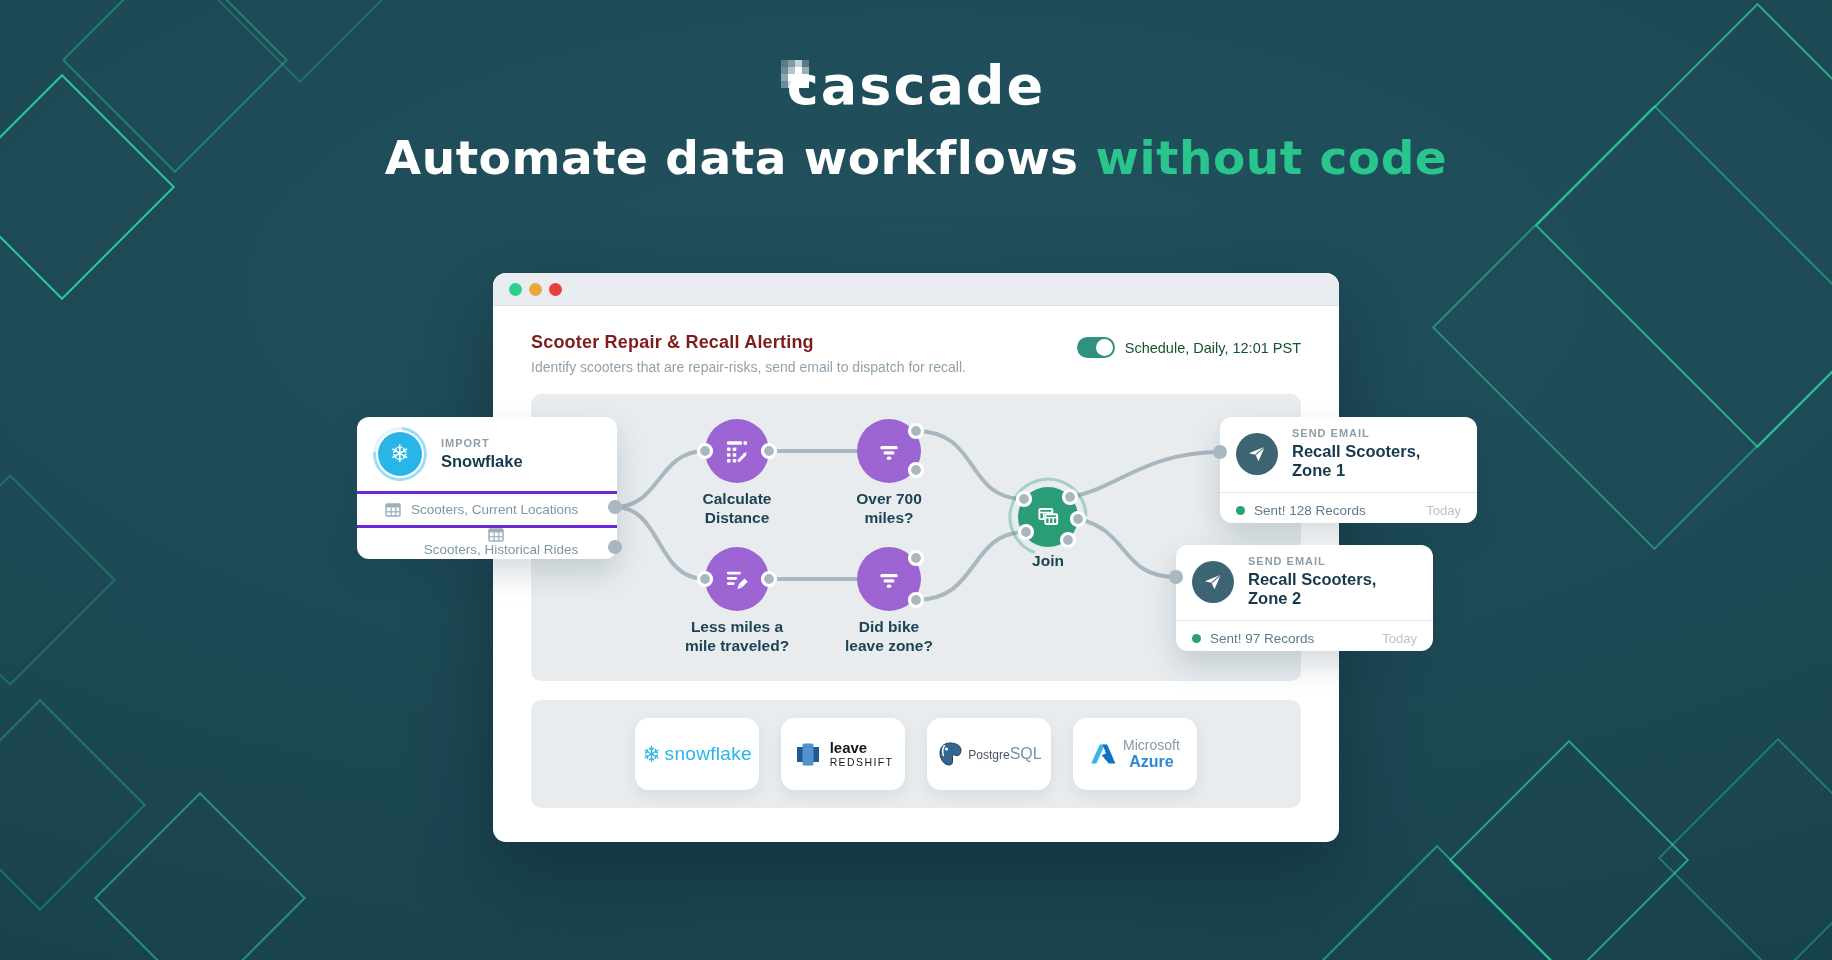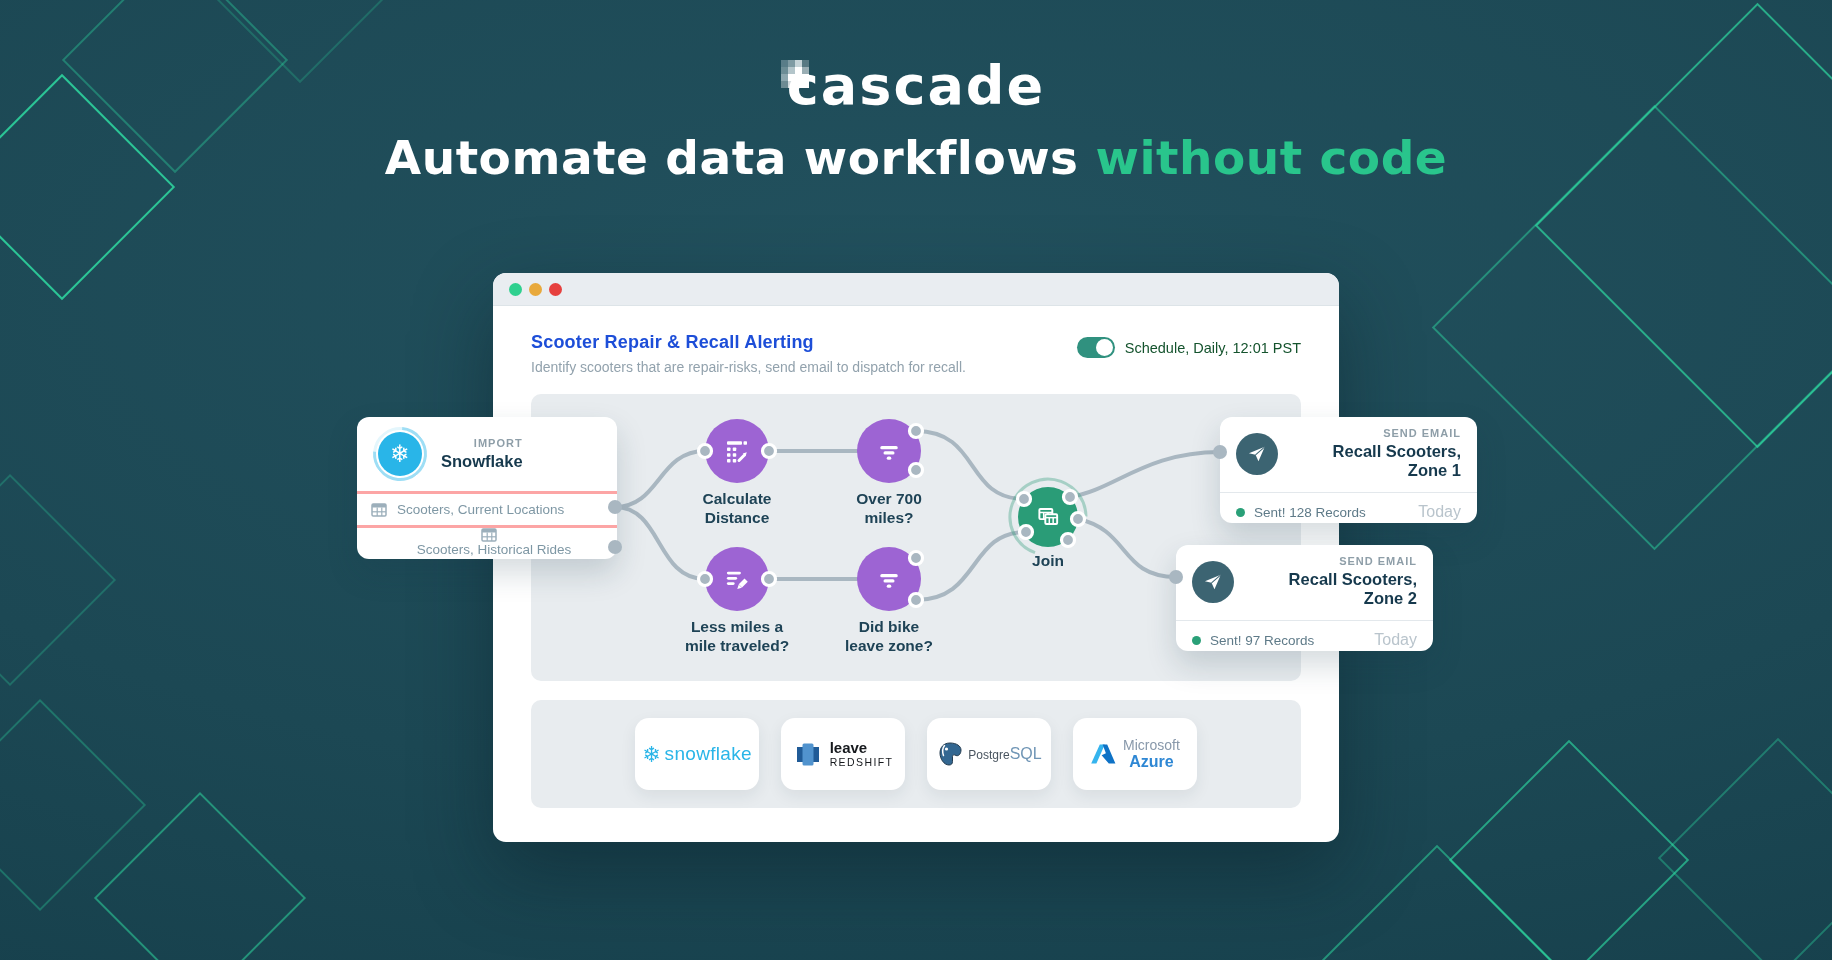--- a/index.html
+++ b/index.html
@@ -40,21 +40,21 @@
   
   .window{ position:absolute; left:493px; top:273px; width:846px; height:569px;
     background:#ffffff; border-radius:13px;
     box-shadow:0 30px 80px rgba(8,28,38,.45); }
   .titlebar{ position:relative; height:33px; background:#e9edf1;
     border-radius:13px 13px 0 0; border-bottom:1px solid #dde4e8; }
   .tl-dot{ position:absolute; top:10px; width:13px; height:13px; border-radius:50%; }
   .tl-1{ left:16px; } .tl-2{ left:36px; } .tl-3{ left:56px; }
 
   .win-title{ position:absolute; left:38px; top:59px; font-size:18px; font-weight:bold;
-    color:#1d4ed8; letter-spacing:.2px; }
+    color:#7f1d1d; letter-spacing:.2px; }
   .win-subtitle{ position:absolute; left:38px; top:86px; font-size:14px; color:#92a2ad; }
   .schedule{ position:absolute; right:38px; top:64px; display:flex; align-items:center; }
   .toggle{ position:relative; width:38px; height:21px; border-radius:11px; background:#30917f; }
   .toggle .knob{ position:absolute; right:2px; top:2px; width:17px; height:17px;
     border-radius:50%; background:#ffffff; }
   .schedule-label{ margin-left:10px; font-size:14.5px; color:#14532d; }
 
   .canvas{ position:absolute; left:38px; top:121px; width:770px; height:287px;
     background:#e8ecef; border-radius:10px; }
   .strip{ position:absolute; left:38px; top:427px; width:770px; height:108px;
@@ -86,47 +86,47 @@
   .edge{ fill:none; stroke:#a9b7c1; stroke-width:4; stroke-linecap:round; }
 
   .node{ position:absolute; width:64px; height:64px; border-radius:50%;
     display:flex; align-items:center; justify-content:center; }
   .node-join{ width:60px; height:60px; }
   .node-label{ position:absolute; width:170px; text-align:center; font-size:15.5px;
     font-weight:bold; color:#1e4356; line-height:19px; }
 
   
   .flow-card{ position:absolute; background:#ffffff; border-radius:12px;
-    box-shadow:0 14px 30px rgba(20,55,70,.18);text-align:right; }
+    box-shadow:0 14px 30px rgba(20,55,70,.18); }
   .fc-head{ display:flex; align-items:center; padding:10px 16px; }
   .fc-kind{ font-size:11px; font-weight:bold; letter-spacing:1px; color:#8e9ea8; }
   .fc-name{ font-size:16.5px; font-weight:bold; color:#16394d; margin-top:3px; }
   .fc-text{ margin-left:14px; }
 
   .sf-iconwrap{ position:relative; width:54px; height:54px; flex:none;
     display:flex; align-items:center; justify-content:center; }
   .sf-iconwrap::before{ content:""; position:absolute; inset:0; border-radius:50%;
     border:3px solid rgba(41,181,232,.45); border-top-color:rgba(41,181,232,.12);
     transform:rotate(-40deg); }
   .sf-circle{ width:44px; height:44px; border-radius:50%; background:#29b5e8;
     display:flex; align-items:center; justify-content:center; }
   .sf-circle span{ font-family:"DejaVu Sans", sans-serif; font-size:24px; color:#fff; }
 
-  .import-row{ display:flex; align-items:center; height:34px; padding-left:14px;
-    border-top:3px solid #fca5a5; font-size:13.5px; color:#7e97a4; }
+  .import-row{ display:flex; align-items:center; height:34px; padding-left:28px;
+    border-top:3px solid #6d28d9; font-size:13.5px; color:#7e97a4; }
   .import-row:last-child{ border-radius:0 0 12px 12px;flex-direction:column; }
   .import-row svg{ margin-right:10px; flex:none; }
 
   .mail-circle{ width:42px; height:42px; border-radius:50%; background:#3c6472; flex:none;
     display:flex; align-items:center; justify-content:center; }
   .fc-status{ display:flex; align-items:center; padding:10px 16px 0 16px;
     border-top:1px solid #e3e8ec; margin-top:2px; }
   .status-dot{ width:9px; height:9px; border-radius:50%; background:#2aa078; margin-right:9px; flex:none; }
   .status-text{ font-size:13.5px; color:#5e7a88; }
-  .status-when{ margin-left:auto; font-size:16px; color:#b9c4cc; }
+  .status-when{ margin-left:auto; font-size:13px; color:#b9c4cc; }
 
   .card-import{ left:357px; top:417px; width:260px; }
   .card-zone1{ left:1220px; top:417px; width:257px; height:106px; }
   .card-zone2{ left:1176px; top:545px; width:257px; height:106px; }
 </style>
 </head>
 <body>
 
 <div class="hero">
 

